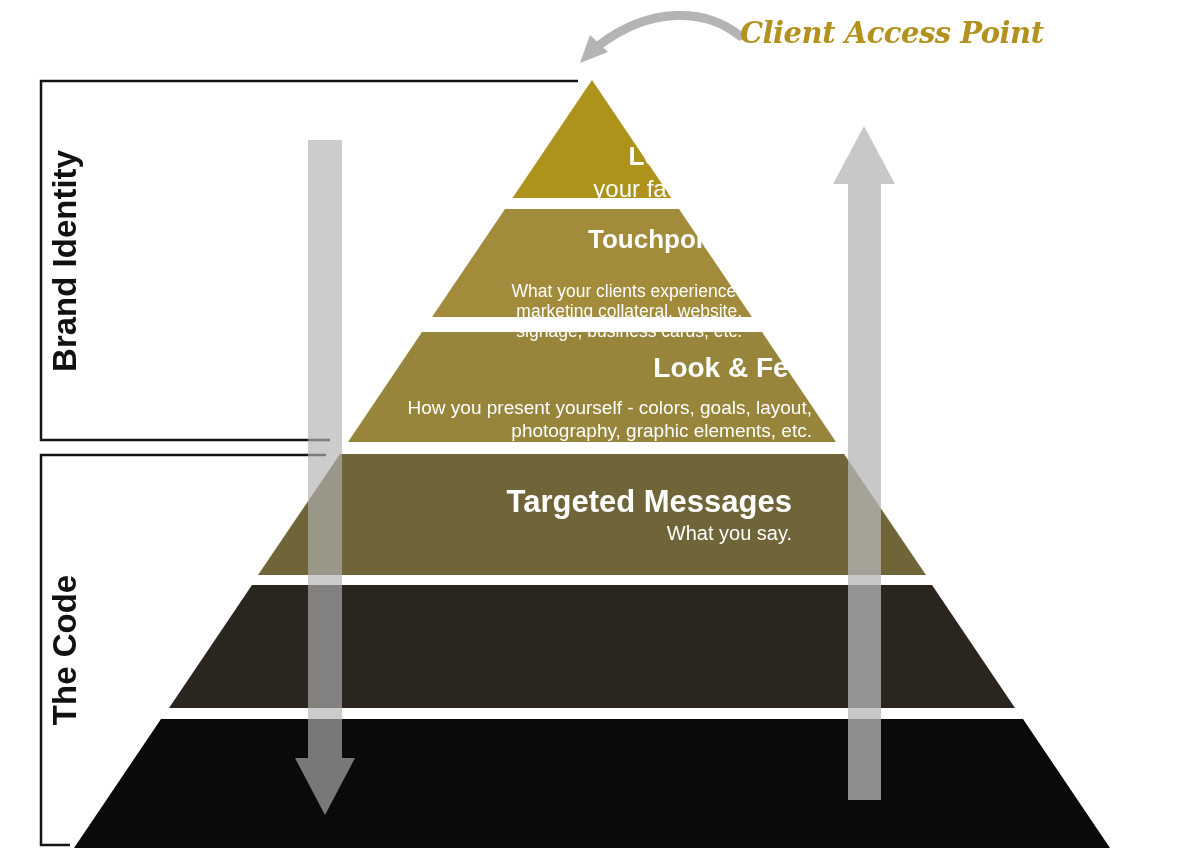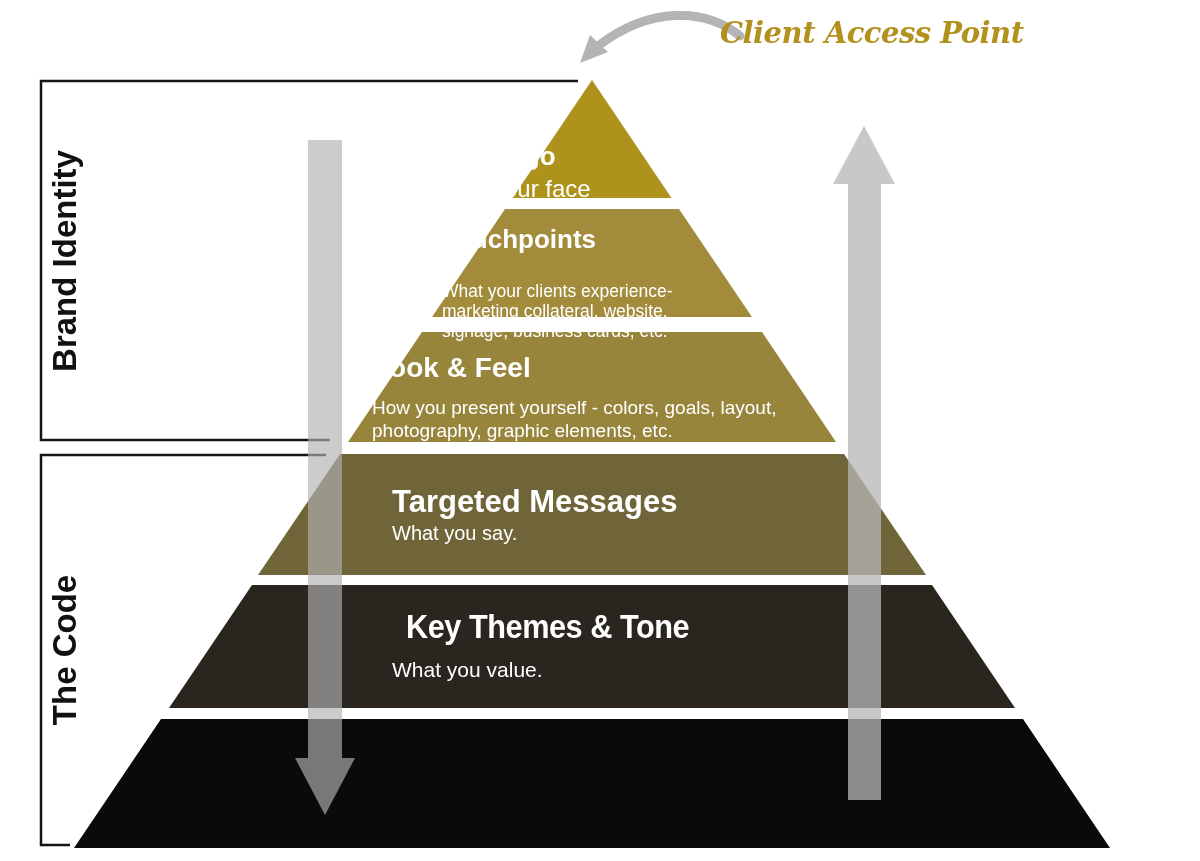--- a/index.html
+++ b/index.html
@@ -6,21 +6,21 @@
   #stage{
     position:relative;
     width:1200px;height:861px;
     background:#ffffff;
     overflow:hidden;
     font-family:"Liberation Sans", sans-serif;
   }
   #pyramid-svg{position:absolute;left:0;top:0;}
   .layer-text{
     position:absolute;
-    text-align:left;
+    text-align:right;
     color:#ffffff;
     line-height:1.18;
   }
   .layer-title{font-weight:bold;}
   .t1 .layer-title{font-size:26px;margin-bottom:3px;}
   .t1 .layer-line{font-size:24px;}
   .t2 .layer-title{font-size:26px;margin-bottom:26px;}
   .t2 .layer-line{font-size:17.5px;line-height:1.16;}
   .t3 .layer-title{font-size:28px;margin-bottom:13px;}
   .t3 .layer-line{font-size:19px;line-height:1.2;}
@@ -36,21 +36,21 @@
     width:420px;height:46px;
     transform:rotate(-90deg);
     transform-origin:center center;
     font-size:33px;font-weight:bold;color:#111111;
     letter-spacing:0px;
     white-space:nowrap;
   }
   #brand-identity-label{left:-145px;top:238px;}
   #the-code-label{left:-145px;top:627px;}
   #client-access-point{
-    position:absolute;left:720px;top:16px;width:260px;
+    position:absolute;left:740px;top:16px;width:260px;
     font-family:"DejaVu Serif", serif;
     font-style:italic;font-weight:bold;
     font-size:29px;letter-spacing:-0.5px;
     white-space:nowrap;
   }
 </style>
 </head>
 <body>
 
 <div id="stage">
@@ -99,19 +99,15 @@
     <div class="layer-title">Look &amp; Feel</div>
     <div class="layer-line">How you present yourself - colors, goals, layout,</div>
     <div class="layer-line">photography, graphic elements, etc.</div>
   </div>
 
   <div class="layer-text t4" style="left:392px;top:484px;width:400px;">
     <div class="layer-title">Targeted Messages</div>
     <div class="layer-line">What you say.</div>
   </div>
 
-  <div class="layer-text t5" style="left:392px;top:608px;width:400px;">
-    <div class="layer-title">Key Themes &amp; Tone</div>
-    <div class="layer-line">What you value.</div>
-  </div>
 
 
 </div>
 
 </body></html>

